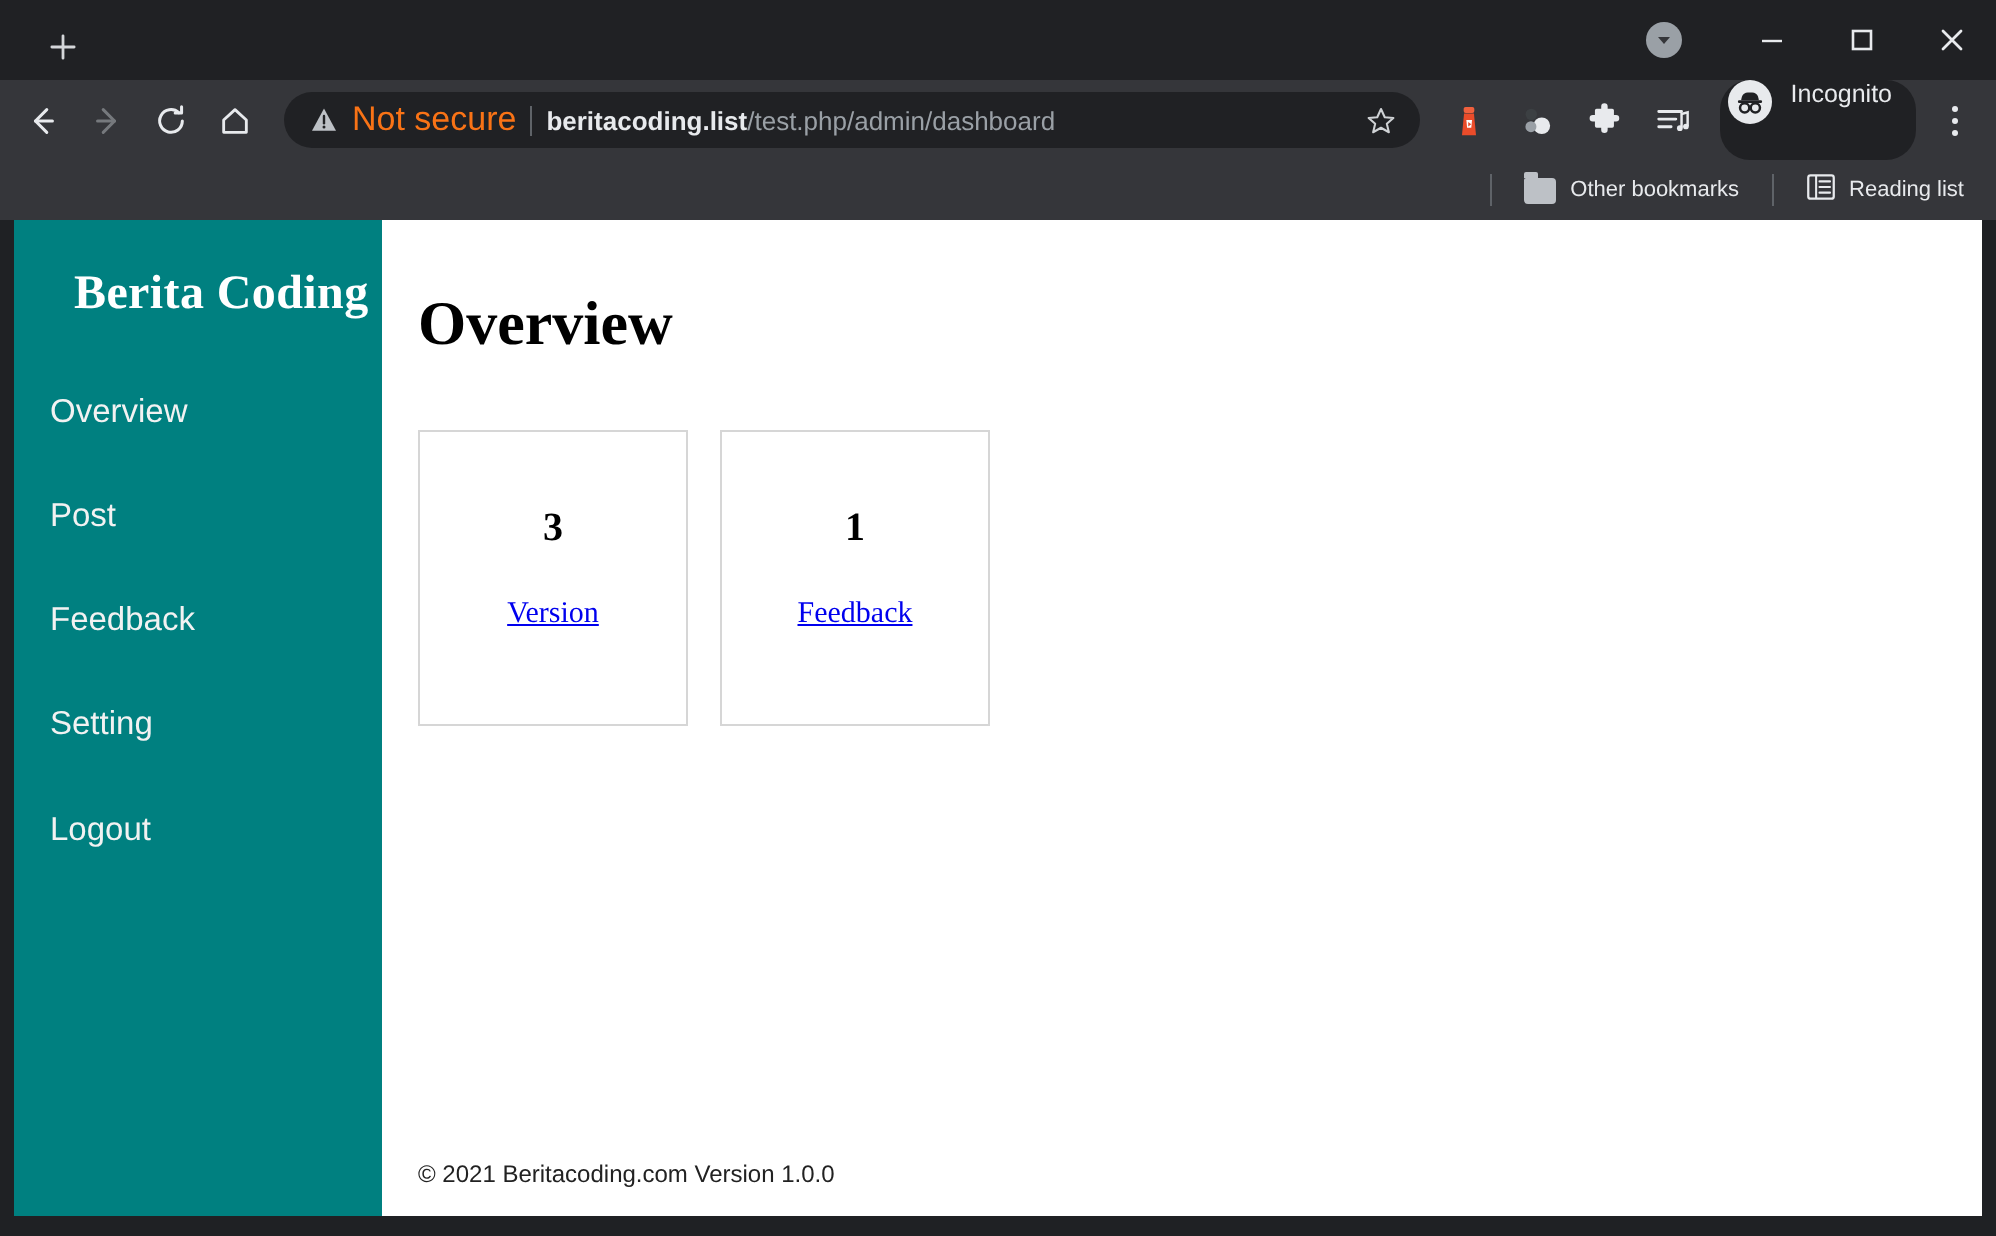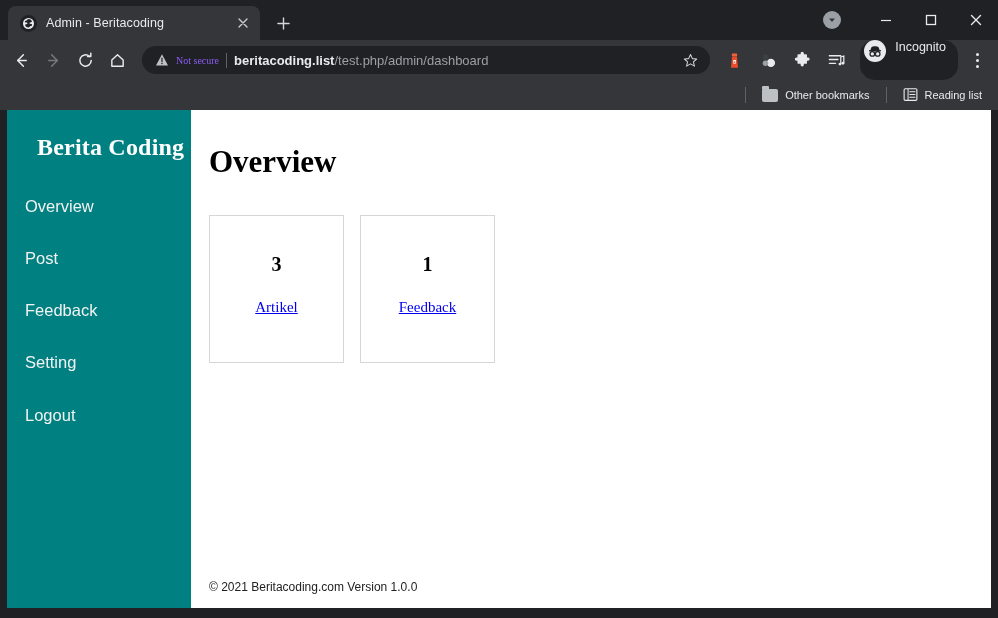--- a/index.html
+++ b/index.html
@@ -118,24 +118,23 @@
     padding: 0 10px 0 12px;
     margin: 0 6px 0 8px;
     gap: 7px;
     min-width: 0;
   }
   .warn-icon {
     width: 15px; height: 15px; flex: 0 0 15px;
     display: flex; align-items: center; justify-content: center;
   }
   .notsecure {
-    color: #8b5cf6;
-    font-size: 10px;
+    color: #f97316;
+    font-size: 17px;
     white-space: nowrap;
-    font-family: Liberation Serif, serif;
   }
   .vdiv {
     width: 1px; height: 15px;
     background: #5f6368;
     flex: 0 0 1px;
   }
   .url {
     flex: 1 1 auto;
     font-size: 13px;
     white-space: nowrap;
@@ -309,34 +308,20 @@
     color: #222;
   }
 </style>
 </head>
 <body>
 
 <div class="browser">
 
   <div class="tabstrip">
 
-    <div class="tab">
-      <span class="favicon">
-        <svg width="13" height="13" viewBox="0 0 16 16">
-          <circle cx="8" cy="8" r="7.5" fill="#202124"></circle>
-          <path d="M8 1.2a6.8 6.8 0 0 1 0 13.6A6.8 6.8 0 0 1 8 1.2zm0 1.3c-1.1 0-1.2 1.3-2.4 1.8-1.1.5-2 .2-2 1.4 0 1 1.4 1 2.4 1.2 1.1.3 1 1.2.2 1.6-.9.4-2.3.2-2.3 1.3 0 1.6 2 3.1 4.1 3.1 1.1 0 1.3-1.3 2.5-1.8 1.1-.5 1.9-.2 1.9-1.4 0-1-1.4-1-2.4-1.3-1.1-.3-1-1.2-.2-1.6.9-.4 2.3-.1 2.3-1.3 0-1.5-2-3-4.1-3z" fill="#e8eaed"></path>
-        </svg>
-      </span>
-      <span class="tab-title">Admin - Beritacoding</span>
-      <span class="tab-close">
-        <svg width="10" height="10" viewBox="0 0 10 10">
-            <path d="M1 1 L9 9 M9 1 L1 9" stroke="#c9ccd0" stroke-width="1.4" stroke-linecap="round"></path>
-          </svg>
-      </span>
-    </div>
 
     <div class="newtab">
       <svg width="13" height="13" viewBox="0 0 14 14">
           <path d="M7 1 v12 M1 7 h12" stroke="#d4d6d9" stroke-width="1.5" stroke-linecap="round"></path>
         </svg>
     </div>
 
     <div class="wincontrols">
       <span class="dl-icon">
         <svg width="10" height="10" viewBox="0 0 10 10">
@@ -484,21 +469,21 @@
         <a class="nav-item" href="#">Setting</a>
         <a class="nav-item" href="#">Logout</a>
       </div>
 
       <div class="main">
         <h1 class="page-title">Overview</h1>
 
         <div class="cards">
           <div class="card">
             <div class="card-value">3</div>
-            <a class="card-link" href="#">Artikel</a>
+            <a class="card-link" href="#">Version</a>
           </div>
           <div class="card">
             <div class="card-value">1</div>
             <a class="card-link" href="#">Feedback</a>
           </div>
         </div>
 
         <div class="footer">© 2021 Beritacoding.com Version 1.0.0</div>
       </div>
 

